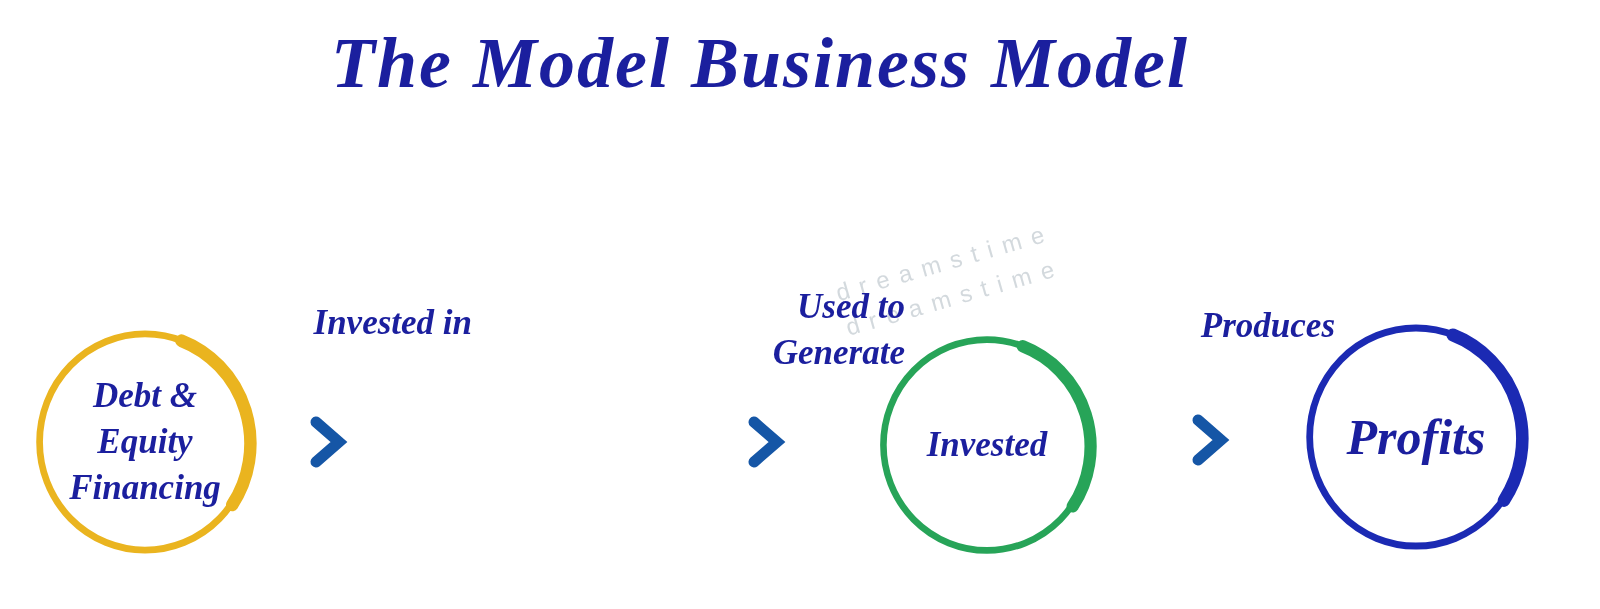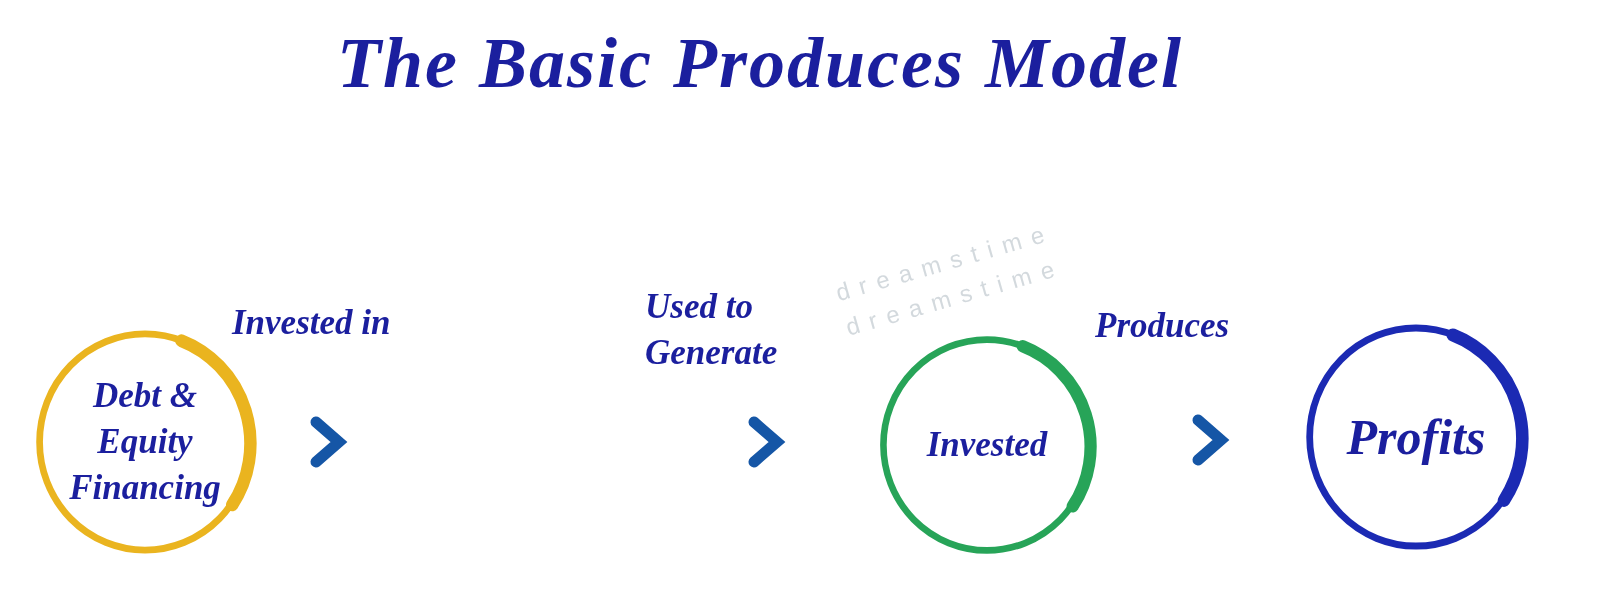--- a/index.html
+++ b/index.html
@@ -71,21 +71,21 @@
     font-weight: bold;
     font-style: italic;
     color: #1b1f9e;
     white-space: pre-line;
   }
   .step.profits .step-label { font-size: 50px; }
 
   
   .connector-label {
     position: absolute;
-    text-align: left;
+    text-align: right;
     font-size: 35px;
     line-height: 1.32;
     font-weight: bold;
     font-style: italic;
     color: #1b1f9e;
     white-space: pre-line;
   }
 
   
   .chevron {
@@ -97,21 +97,21 @@
 </head>
 <body>
 
 <div class="canvas">
 
   <div class="watermark">
     <span class="wm-line">dreamstime</span>
     <span class="wm-line">dreamstime</span>
   </div>
 
-  <h1 class="title">The Basic Produces Model</h1>
+  <h1 class="title">The Model Business Model</h1>
 
   <div class="step" style="left:30px; top:324px; width:230px; height:236px;">
     <svg viewBox="0 0 240 240" preserveAspectRatio="none">
       <circle cx="120" cy="120" r="110" fill="none" stroke-width="7" stroke="#eab41f"></circle>
       <path d="M 158 17 A 112 112 0 0 1 211 184" fill="none" stroke-width="13" stroke-linecap="round" stroke="#eab41f"></path>
     </svg>
     <div class="step-label">Debt &amp;
 Equity
 Financing</div>
   </div>

